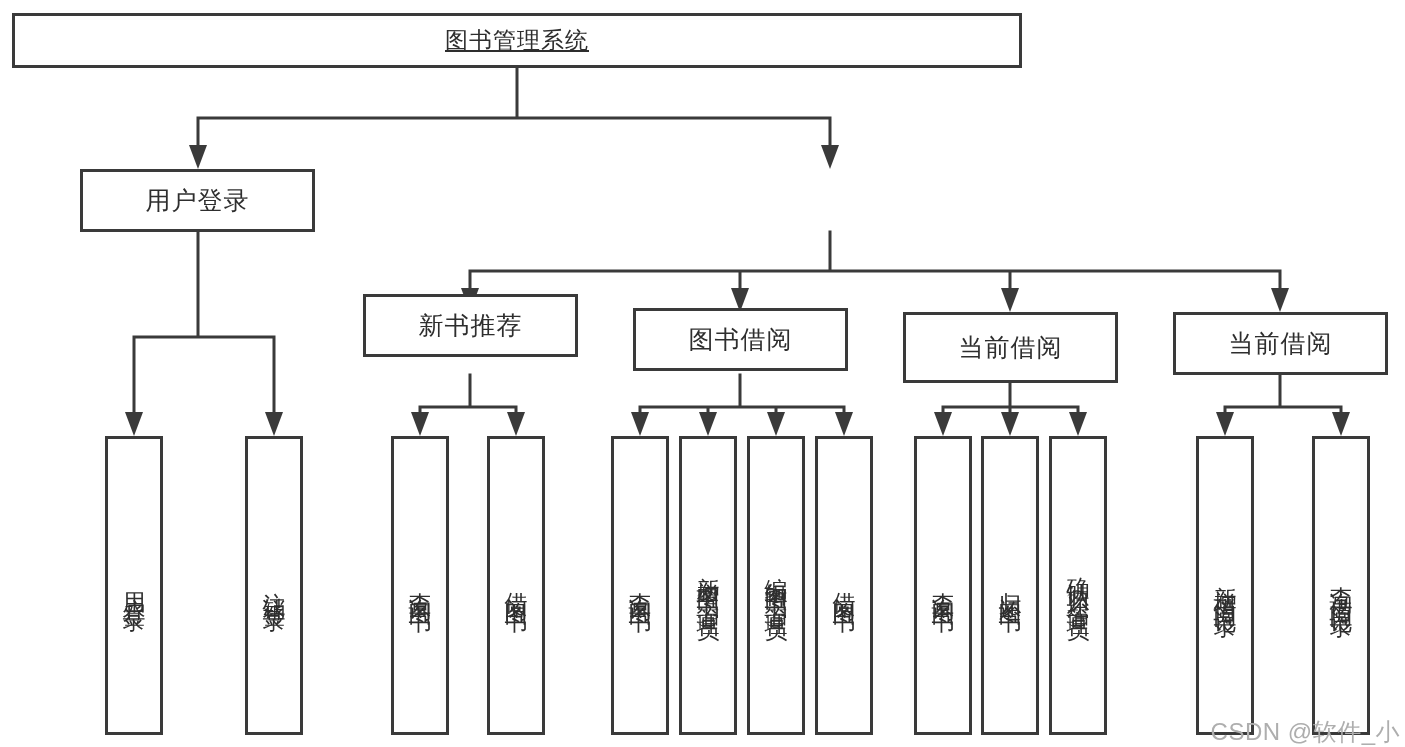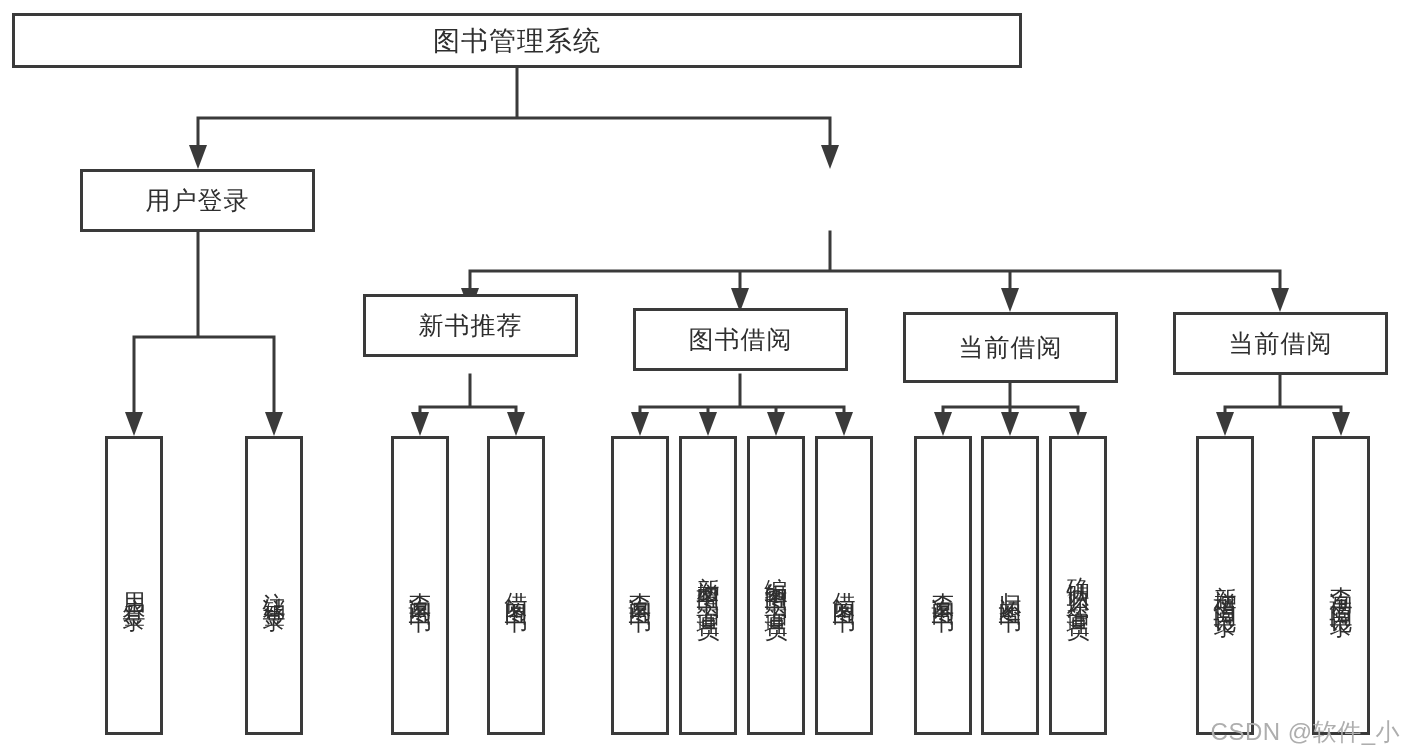--- a/index.html
+++ b/index.html
@@ -6,21 +6,21 @@
   .canvas{
     position:relative;width:1405px;height:747px;background:#ffffff;
     font-family:"Liberation Sans",sans-serif;color:#2e2e2e;overflow:hidden;
   }
   .connectors{position:absolute;left:0;top:0;width:1405px;height:747px;}
   .box{
     position:absolute;background:#ffffff;border:3px solid #3a3a3a;
     display:flex;align-items:center;justify-content:center;box-sizing:border-box;
   }
   .lbl{white-space:nowrap;}
-  .l1 .lbl{font-size:27px;letter-spacing:1px;}
+  .l1 .lbl{font-size:23px;letter-spacing:1px;text-decoration:underline;}
   .l2 .lbl,.l3 .lbl{font-size:25px;letter-spacing:1px;}
   .v .lbl{
     writing-mode:vertical-rl;text-orientation:mixed;
     font-size:23px;letter-spacing:6px;line-height:1;
   }
   .watermark{
     position:absolute;left:1188px;top:716px;width:212px;
     font-size:24px;color:#aeaeae;letter-spacing:0.5px;z-index:5;text-align:right;
   }
 </style>

